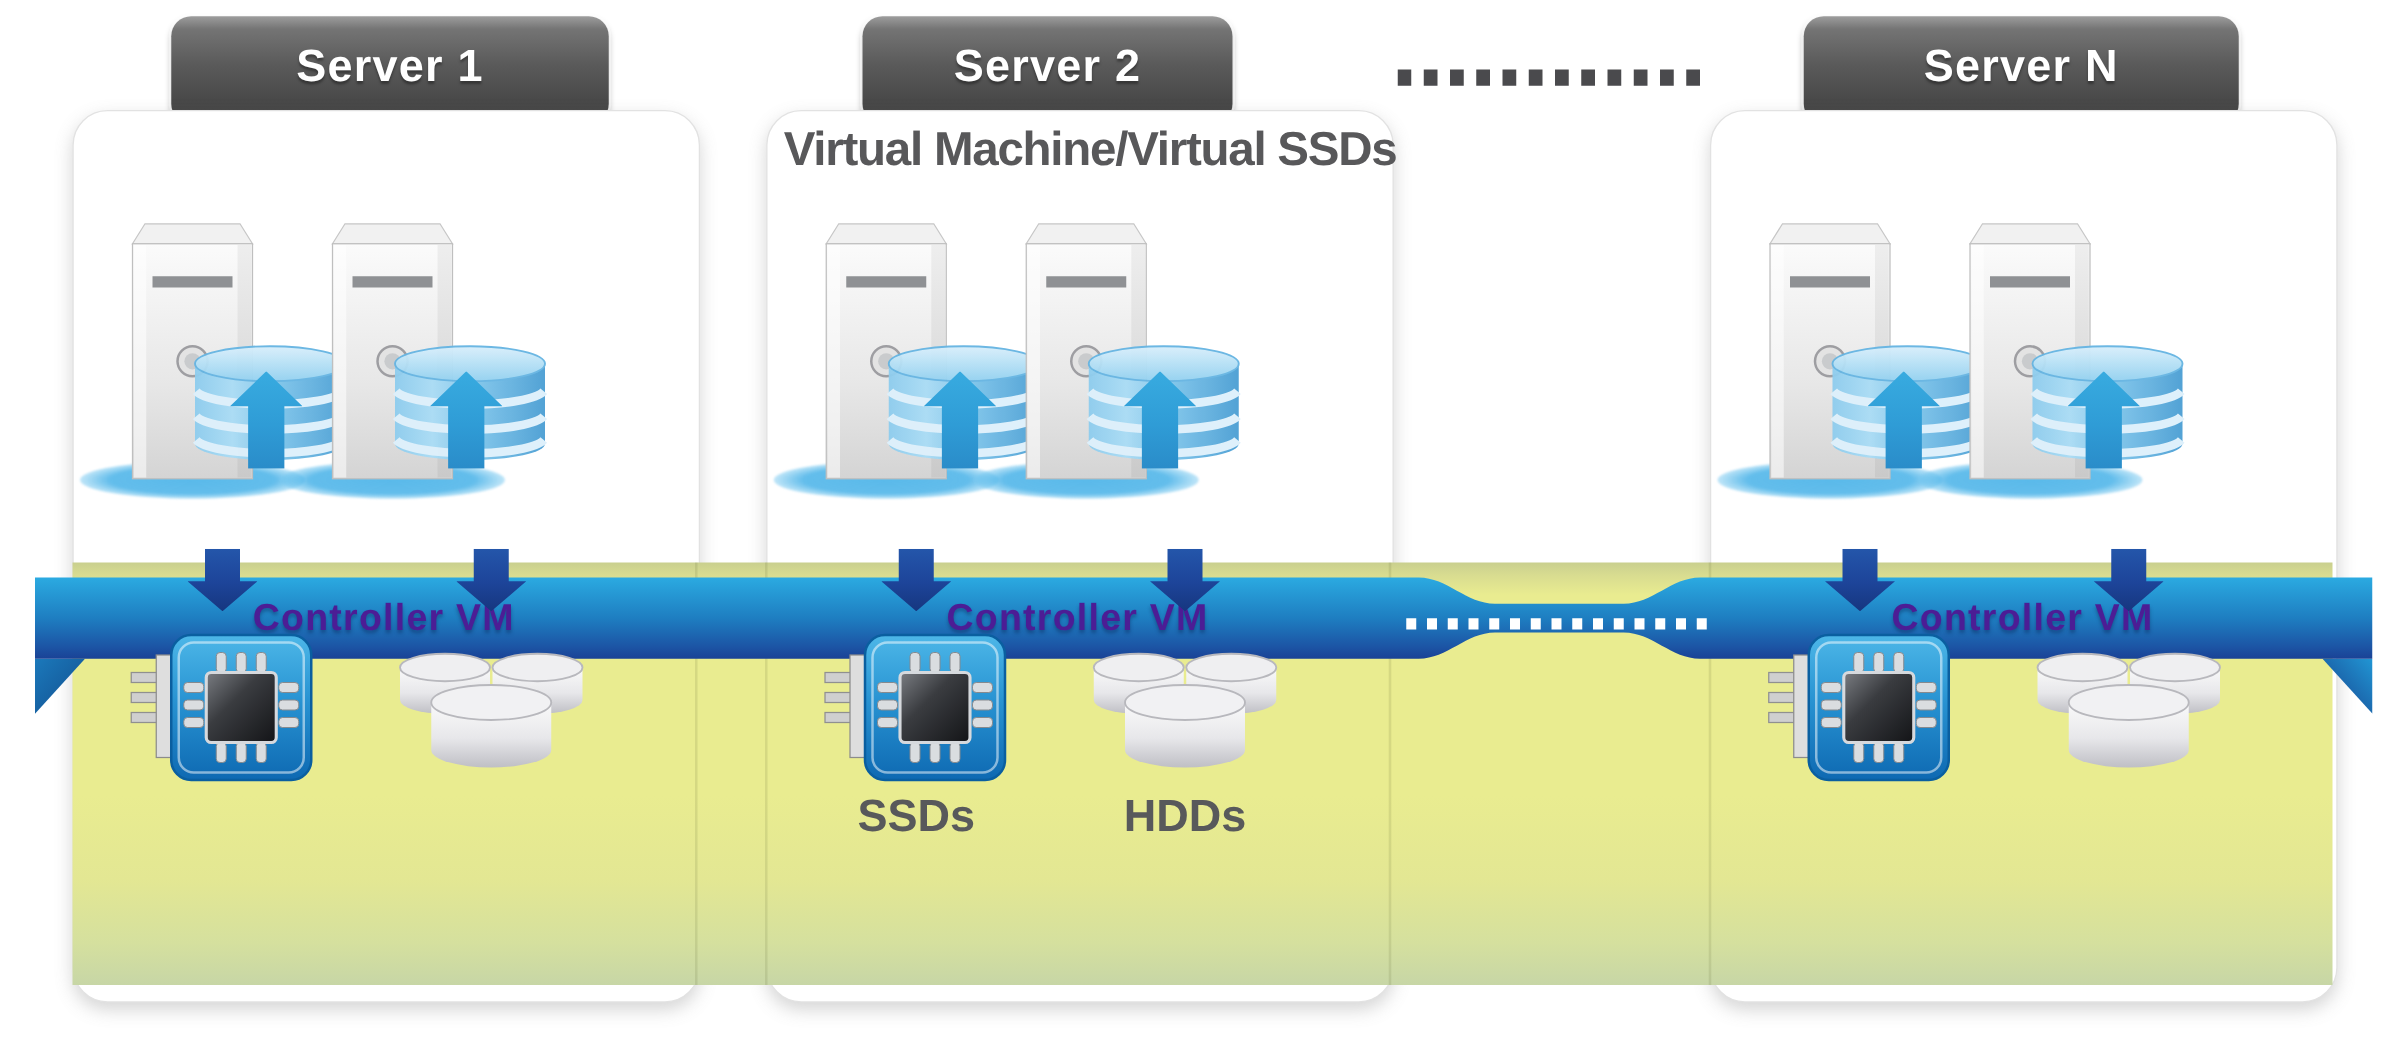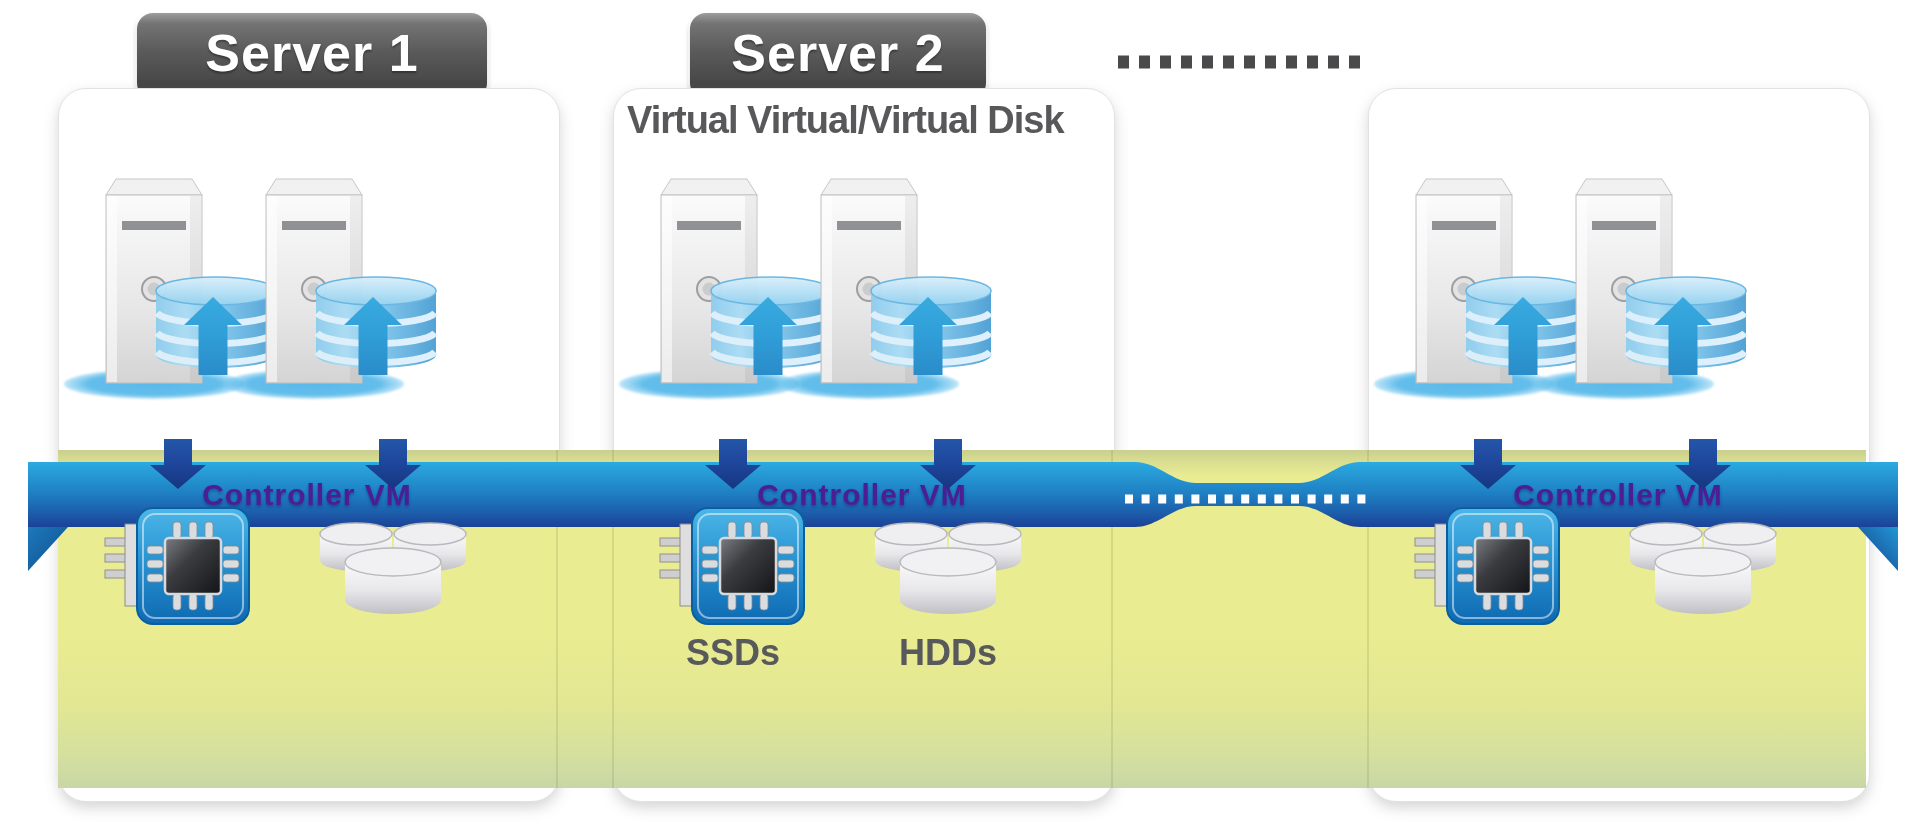--- a/index.html
+++ b/index.html
@@ -4,21 +4,21 @@
 <style>
   html,body{margin:0;padding:0;background:#ffffff;}
   #stage{position:relative;width:1920px;height:835px;background:#ffffff;overflow:hidden;
          font-family:"Liberation Sans", sans-serif;}
 
   
   .tab{position:absolute;top:13px;height:86px;border-radius:16px;
        background:linear-gradient(180deg,#9d9d9d 0%,#747474 12%,#5a5a5a 45%,#484848 80%,#414141 100%);
        box-shadow:0 0 0 2px rgba(255,255,255,.55), 0 3px 5px rgba(0,0,0,.35);
        z-index:1;display:flex;align-items:center;justify-content:center;}
-  .tab span{color:#ffffff;font-size:52px;font-weight:700;letter-spacing:1px;
+  .tab span{color:#ffffff;font-size:36px;font-weight:700;letter-spacing:1px;
        text-shadow:0 2px 2px rgba(0,0,0,.35);padding-bottom:6px;}
 
   
   .server-box{position:absolute;top:88px;width:500px;height:712px;background:#ffffff;
        border:1px solid #e2e2e2;border-radius:28px;z-index:2;
        box-shadow:0 6px 14px rgba(120,120,120,.30);}
   .overlay-label{position:absolute;left:13px;top:10px;color:#58585a;font-size:38px;
        font-weight:700;letter-spacing:-1px;white-space:nowrap;}
 
   
@@ -165,20 +165,23 @@
       </symbol>
     </defs>
   </svg>
 
   <div class="tab" style="left:137px;width:350px;">
     <span>Server 1</span>
   </div>
   <div class="tab" style="left:690px;width:296px;">
     <span>Server 2</span>
   </div>
+  <div class="tab" style="left:1443px;width:348px;">
+    <span>Server N</span>
+  </div>
 
   <svg id="top-dots" width="244" height="16">
     <line x1="0" y1="8" x2="244" y2="8" stroke="#4a4a4d" stroke-width="13" stroke-dasharray="11 10"></line>
   </svg>
 
   <div class="server-box" style="left:58px;">
     <div class="floor-shadow" style="left:5px;"></div>
     <div class="floor-shadow" style="left:165px;"></div>
     <svg class="tower" style="left:43px;">
         <use href="#sym-tower"></use>
@@ -188,21 +191,21 @@
       </svg>
     <svg class="tower" style="left:203px;">
         <use href="#sym-tower"></use>
       </svg>
     <svg class="disks" style="left:255px;">
         <use href="#sym-disks"></use>
       </svg>
   </div>
 
   <div class="server-box" style="left:613px;">
-    <div class="overlay-label">Virtual Virtual/Virtual Disk</div>
+    <div class="overlay-label">Virtual Machine/Virtual SSDs</div>
     <div class="floor-shadow" style="left:5px;"></div>
     <div class="floor-shadow" style="left:165px;"></div>
     <svg class="tower" style="left:43px;">
         <use href="#sym-tower"></use>
       </svg>
     <svg class="disks" style="left:95px;">
         <use href="#sym-disks"></use>
       </svg>
     <svg class="tower" style="left:203px;">
         <use href="#sym-tower"></use>

